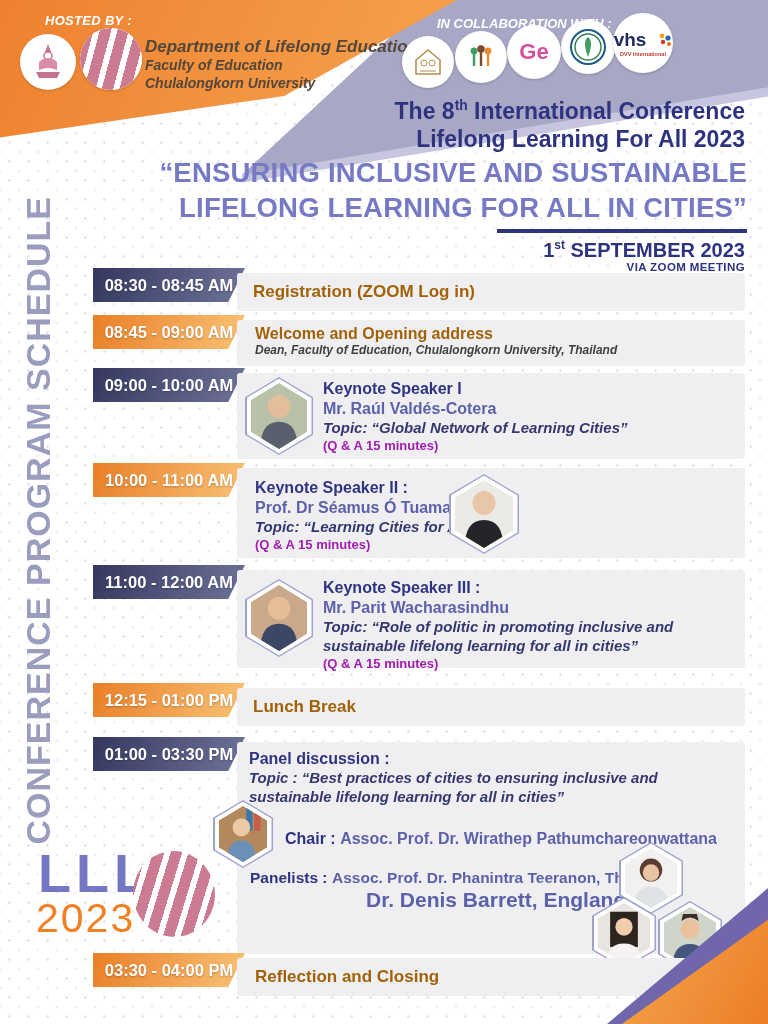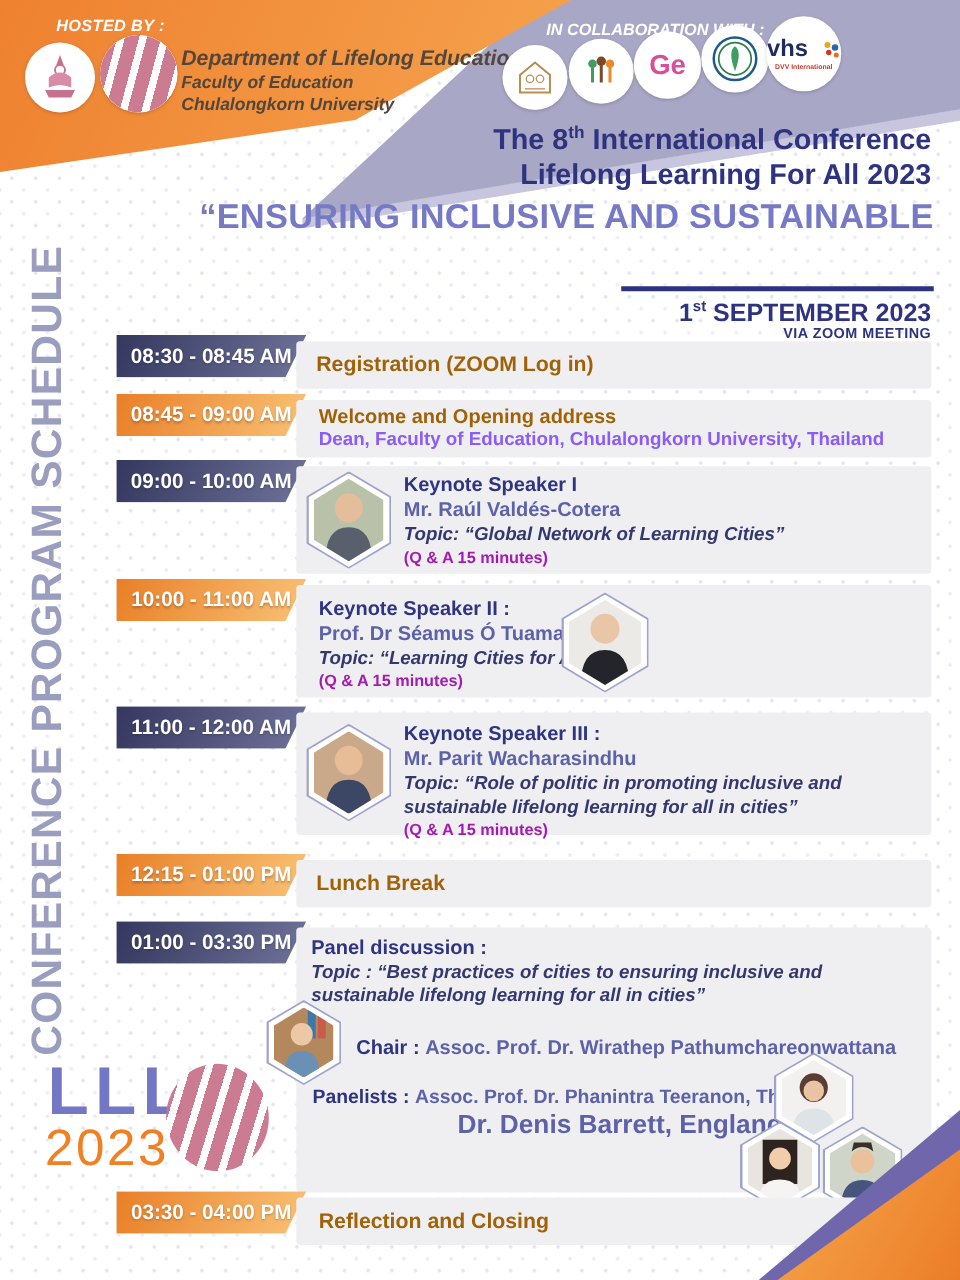--- a/index.html
+++ b/index.html
@@ -48,21 +48,21 @@
     transform:rotate(-8deg);opacity:.95;}
   .globe.small{width:62px;height:62px;}
   
   .badge{left:93px;width:152px;height:34px;color:#fff;font-size:16.5px;font-weight:bold;
     display:flex;align-items:center;justify-content:center;
     clip-path:polygon(0 0,100% 0,89% 100%,0 100%);text-shadow:0 1px 2px rgba(0,0,0,.25);}
   .badge.navy{background:linear-gradient(110deg,#34385e,#6f739a);}
   .badge.orange{background:linear-gradient(110deg,#e97f27,#f9c276);}
   .strip{left:237px;width:508px;background:#efeff2;border-radius:3px;}
   .rowtitle{font-size:17px;font-weight:bold;color:#a16207;}
-  .sub{font-size:15px;font-weight:bold;color:#8b5cf6;}
+  .sub{font-size:12px;font-weight:bold;color:#404040;font-style:italic;}
   .sp-head{font-size:16px;font-weight:bold;color:#2f3480;line-height:1.25;}
   .sp-name{font-size:16px;font-weight:bold;color:#5c61a8;line-height:1.25;}
   .sp-topic{font-size:15px;font-weight:bold;font-style:italic;color:#34386f;line-height:1.25;}
   .sp-qa{font-size:13px;font-weight:bold;color:#a21caf;line-height:1.3;}
   
   .hex{position:absolute;}
   .hex div{position:absolute;clip-path:polygon(50% 0,100% 26%,100% 74%,50% 100%,0 74%,0 26%);}
   .hex .b1{inset:0;background:#9fa3cc;}
   .hex .b2{inset:1.5px;background:#fff;}
   .hex .ph{inset:6px;overflow:hidden;}
@@ -143,20 +143,21 @@
       </svg>
     </div>
     <span style="font-size:5.5px;font-weight:bold;color:#c03a2b;">DVV International</span>
   </div>
 
   <div class="abs title1 t-navy">
     <span>The 8</span><sup>th</sup><span> International Conference</span>
   </div>
   <div class="abs title2 t-navy">Lifelong Learning For All 2023</div>
   <div class="abs quote" style="top:157px;">“ENSURING INCLUSIVE AND SUSTAINABLE</div>
+  <div class="abs quote" style="top:192px;">LIFELONG LEARNING FOR ALL IN CITIES”</div>
   <div class="abs rule"></div>
   <div class="abs date1 t-navy">
     <span>1</span><sup>st</sup><span> SEPTEMBER 2023</span>
   </div>
   <div class="abs via t-navy">VIA ZOOM MEETING</div>
 
   <div class="abs vtitle">CONFERENCE PROGRAM SCHEDULE</div>
 
   <div class="abs badge navy" style="top:268px;">08:30 - 08:45 AM</div>
   <div class="abs strip" style="top:273px;height:38px;display:flex;align-items:center;padding-left:16px;box-sizing:border-box;">

